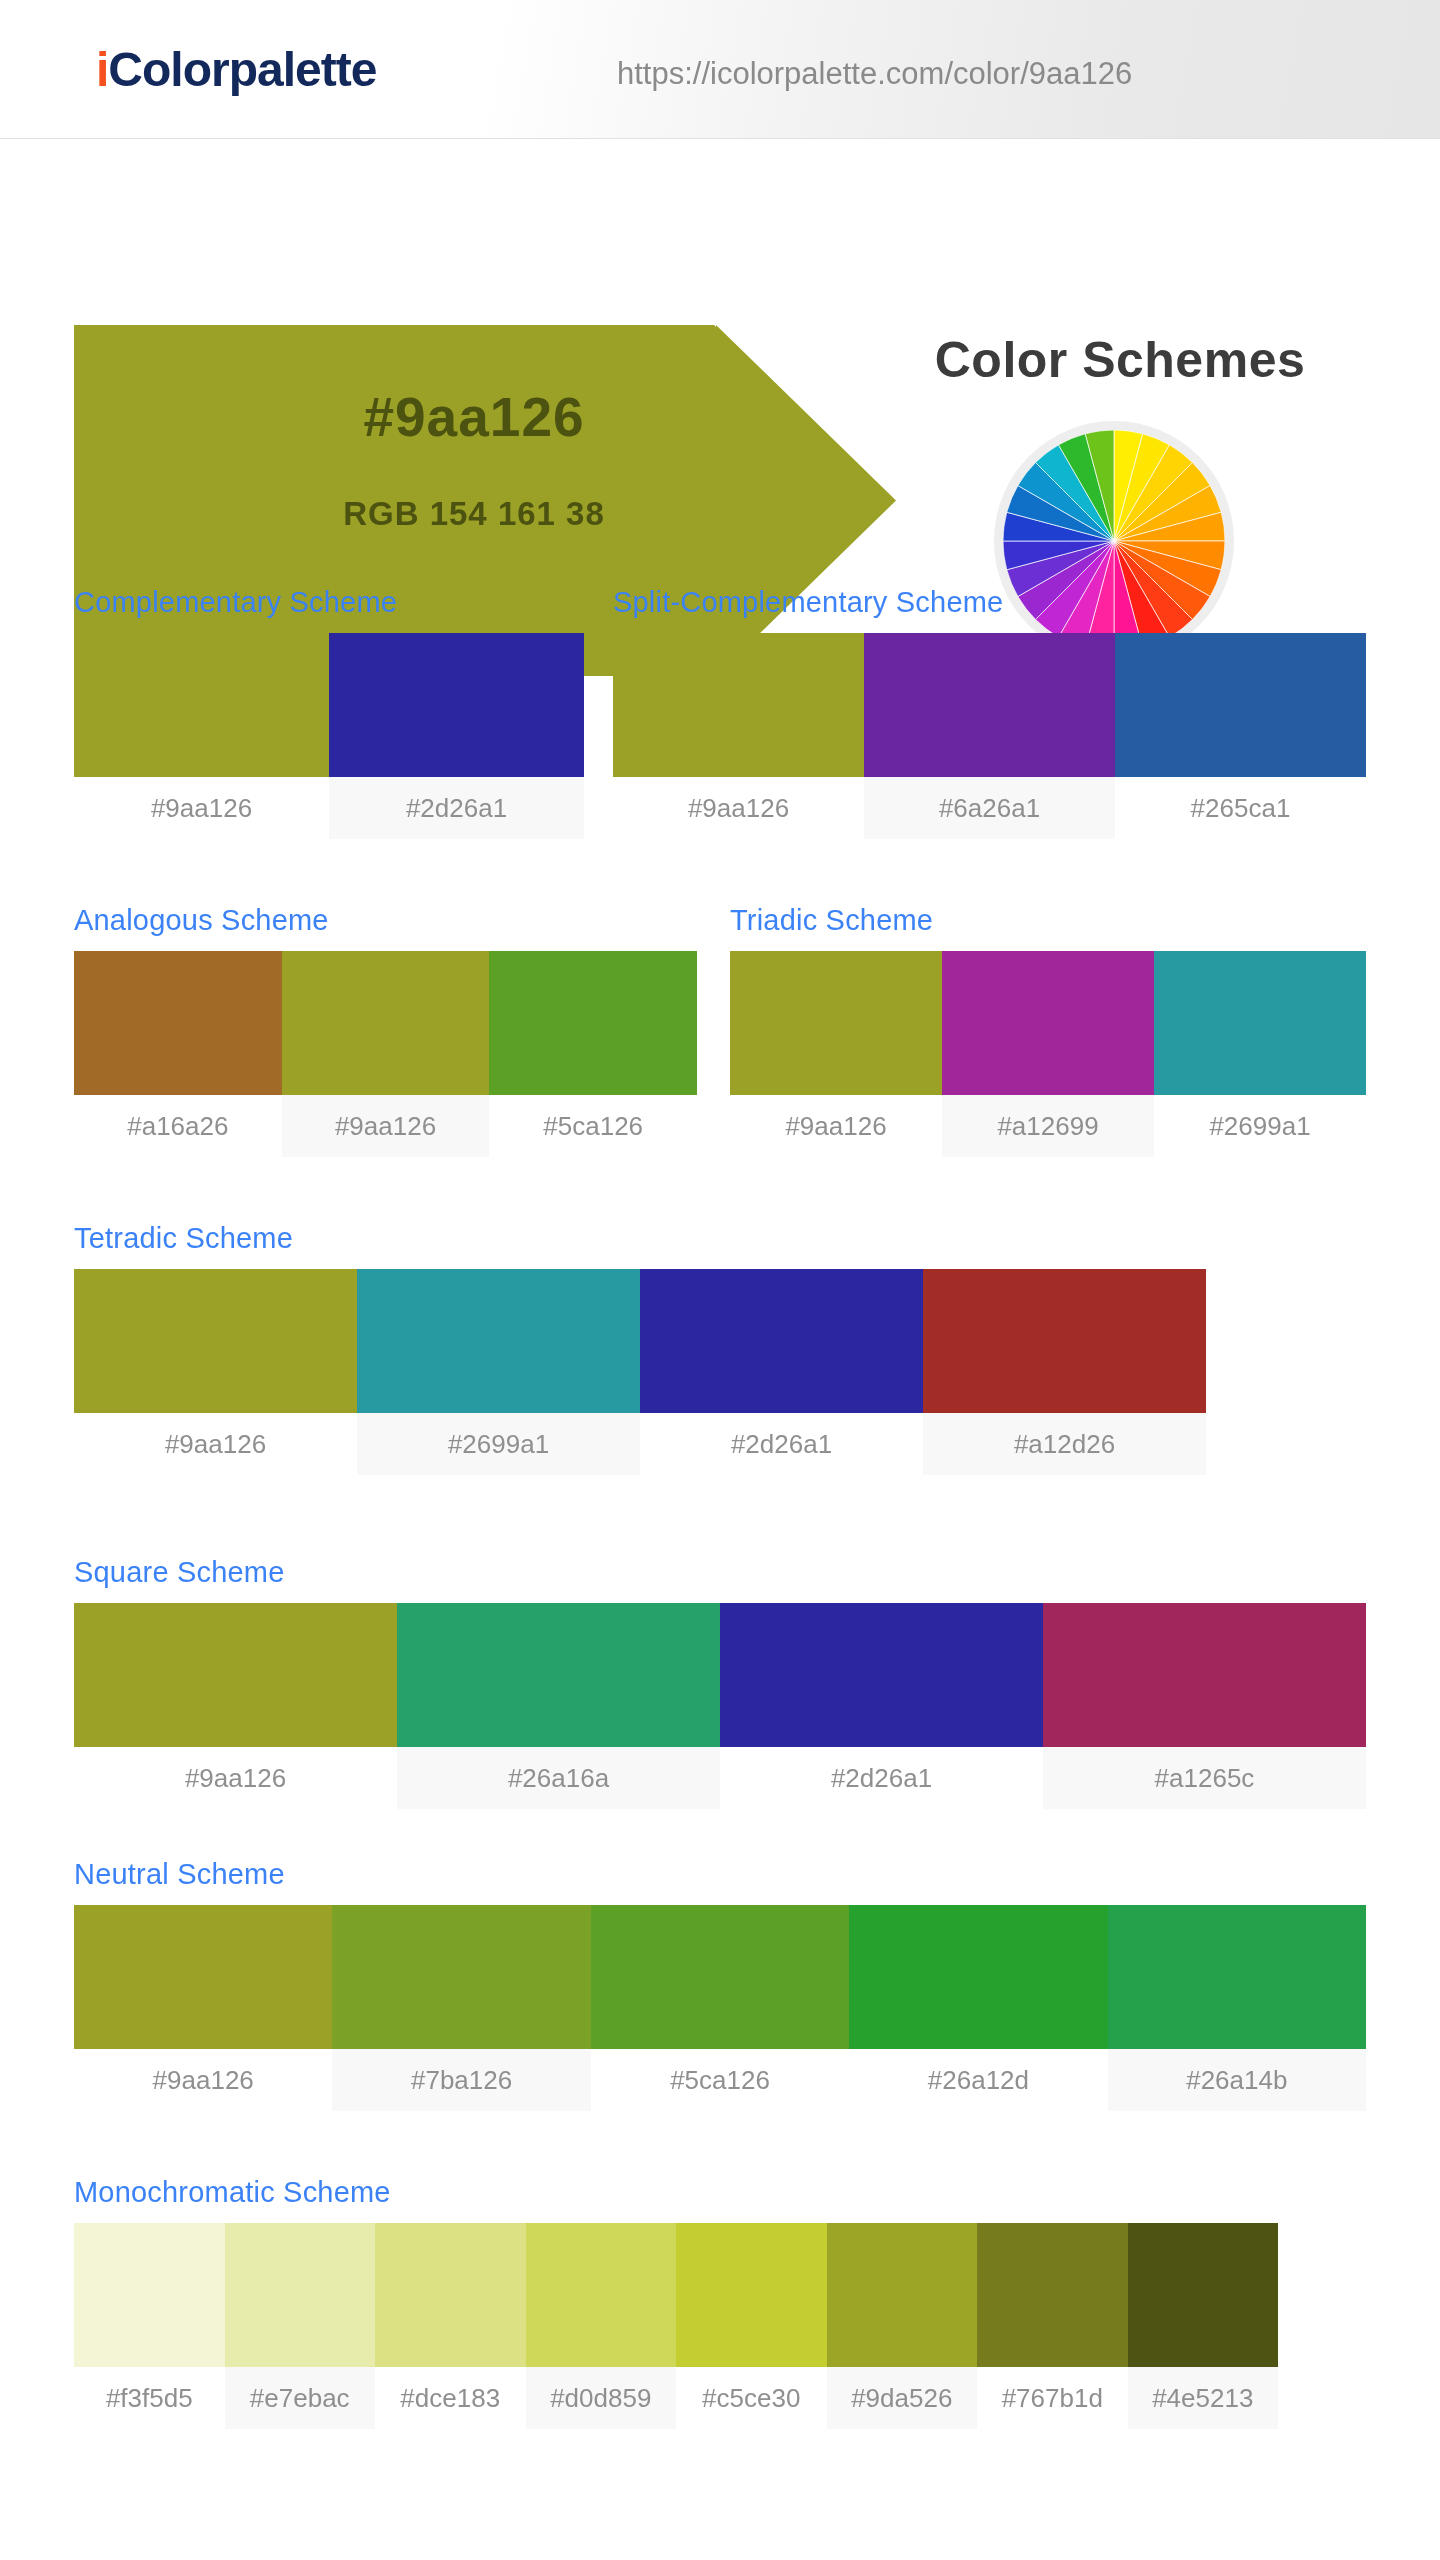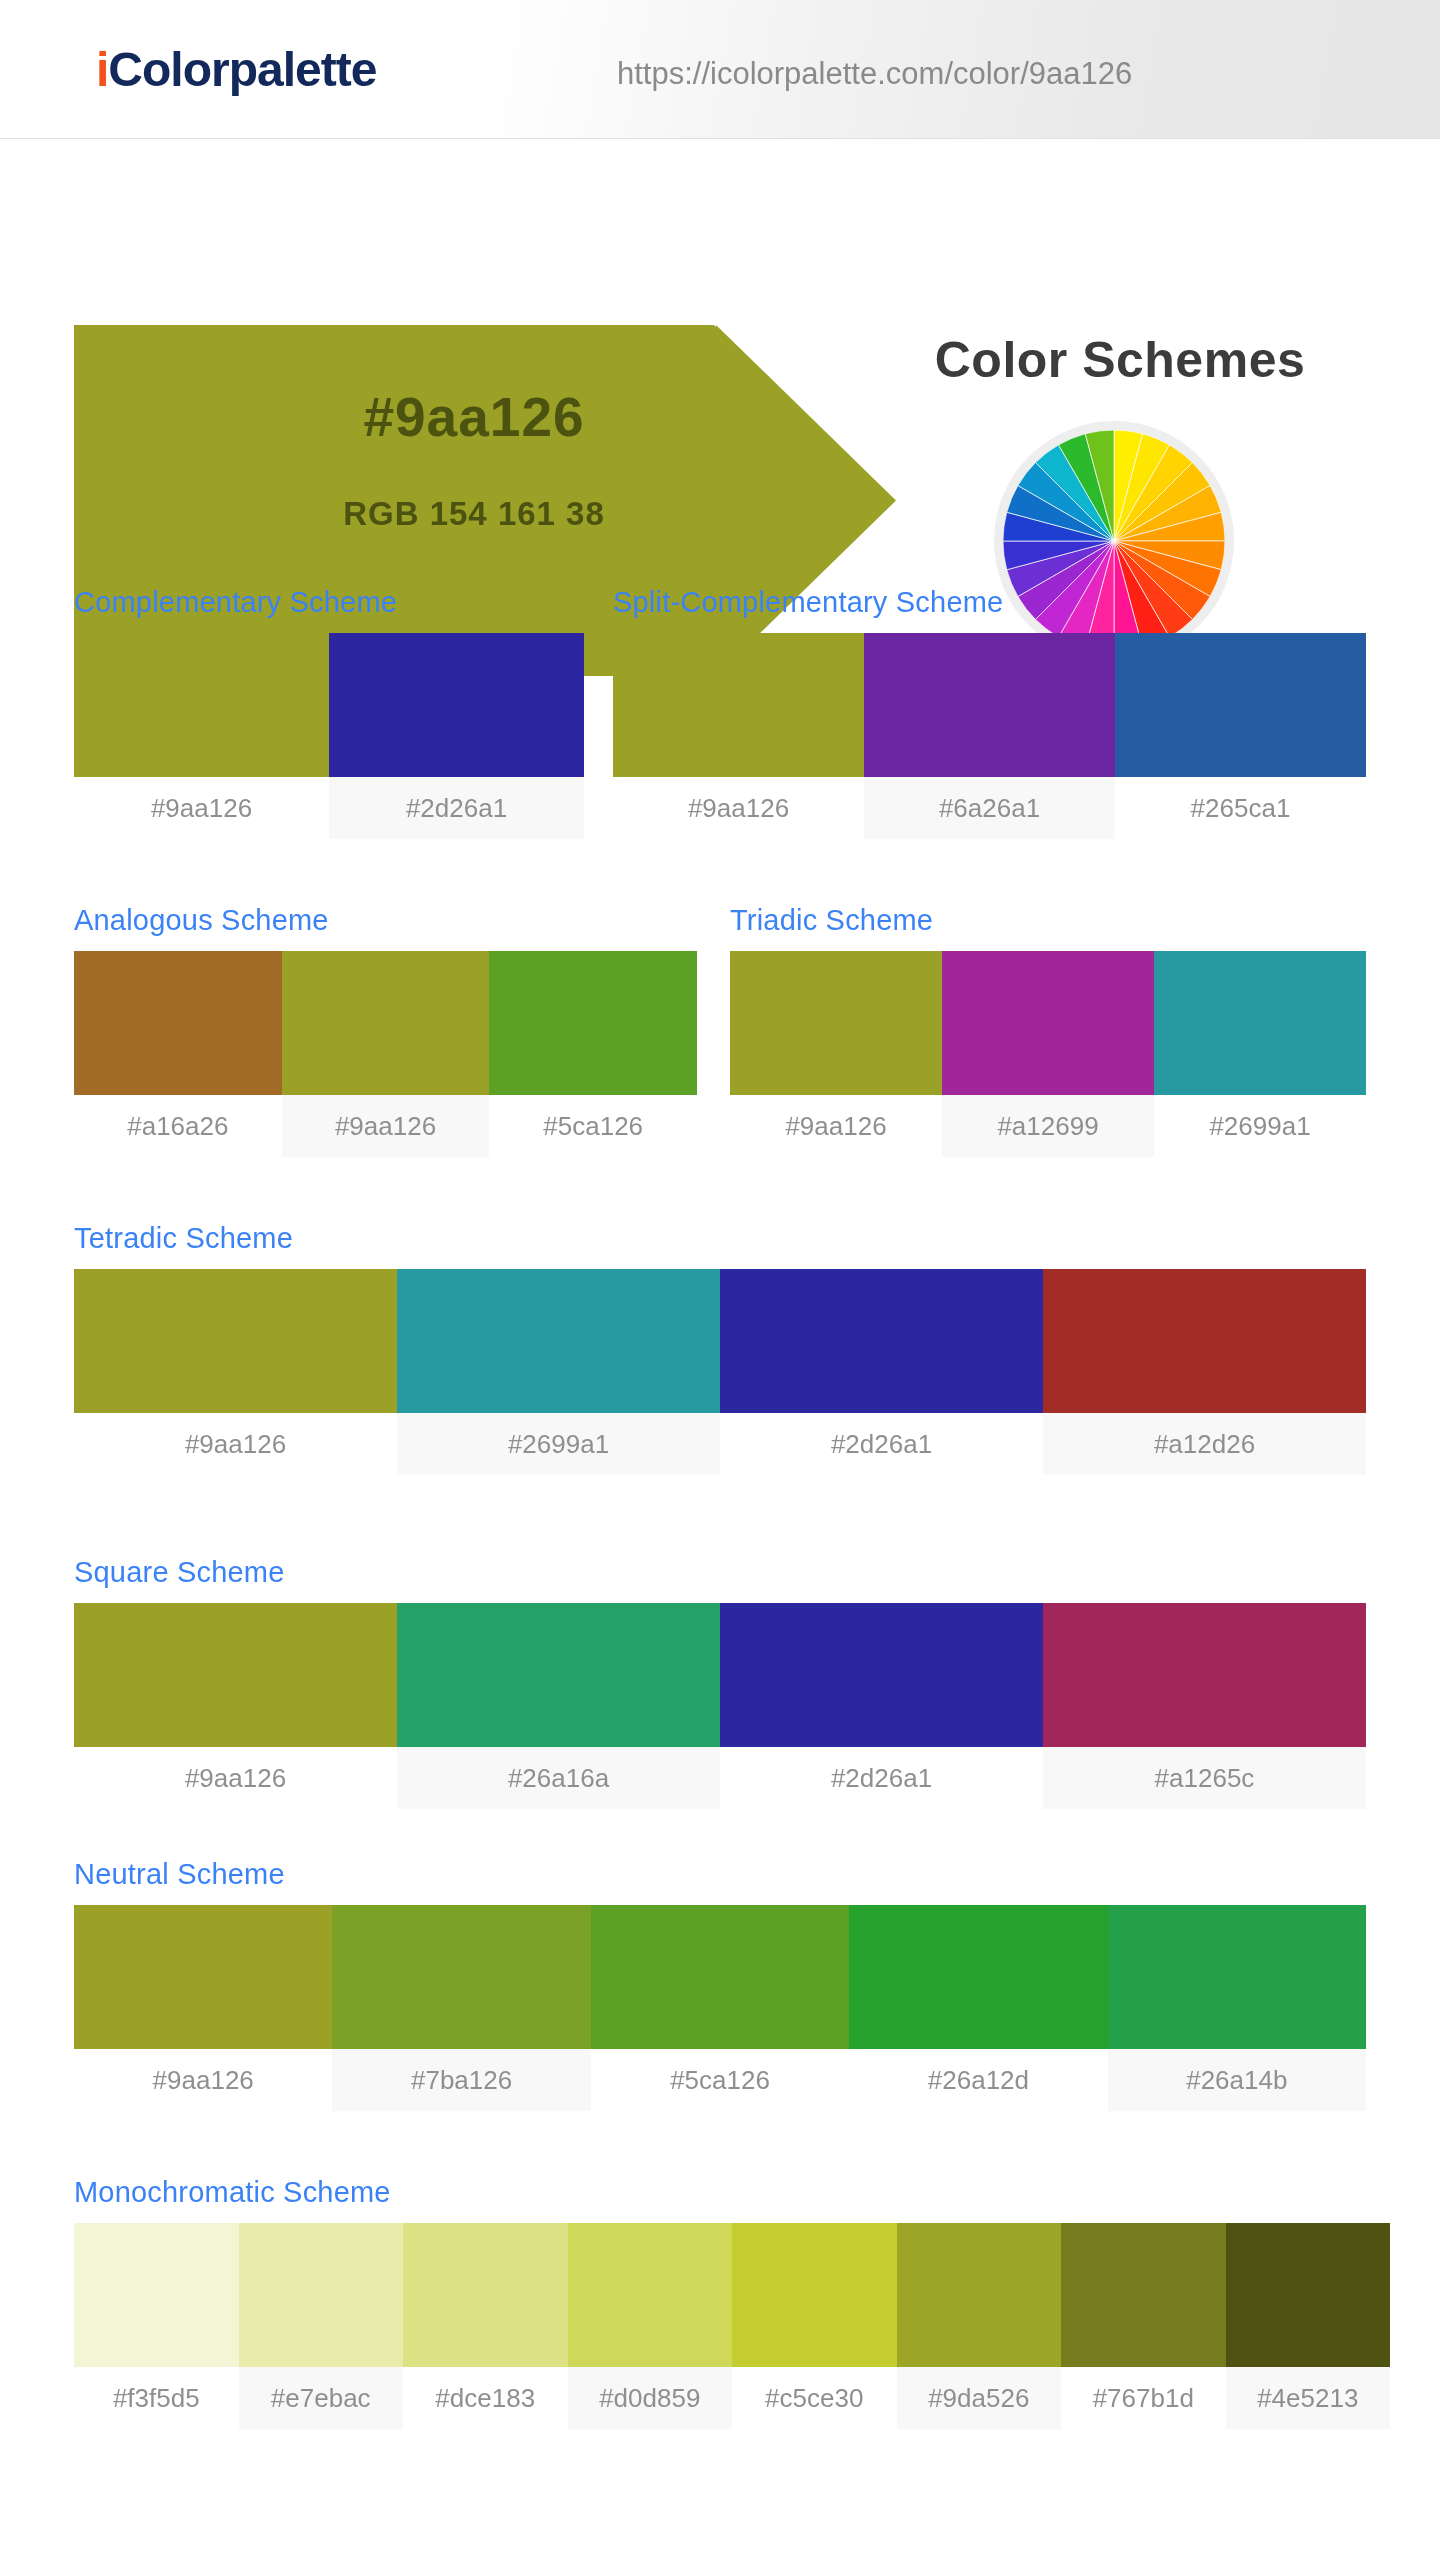--- a/index.html
+++ b/index.html
@@ -265,21 +265,21 @@
             <div class="swatch-name alt">#a12699</div>
           </div>
           <div class="swatch-col">
             <div class="swatch-chip" style="background: rgb(38, 153, 161);"></div>
             <div class="swatch-name plain">#2699a1</div>
           </div>
         </div>
       </div>
     </div>
     <div class="row" style="position: absolute; left: 0px; top: 636px; height: 300px;">
-      <div class="scheme" style="left: 74px; top: 0px; width: 1292px;">
+      <div class="scheme" style="left: 74px; top: 0px; width: 1132px;">
         <div class="scheme-label">Tetradic Scheme</div>
         <div class="swatches">
           <div class="swatch-col">
             <div class="swatch-chip" style="background: rgb(154, 161, 38);"></div>
             <div class="swatch-name plain">#9aa126</div>
           </div>
           <div class="swatch-col">
             <div class="swatch-chip" style="background: rgb(38, 153, 161);"></div>
             <div class="swatch-name alt">#2699a1</div>
           </div>
@@ -338,21 +338,21 @@
             <div class="swatch-name plain">#26a12d</div>
           </div>
           <div class="swatch-col">
             <div class="swatch-chip" style="background: rgb(38, 161, 75);"></div>
             <div class="swatch-name alt">#26a14b</div>
           </div>
         </div>
       </div>
     </div>
     <div class="row" style="position: absolute; left: 0px; top: 1590px; height: 300px;">
-      <div class="scheme" style="left: 74px; top: 0px; width: 1316px;">
+      <div class="scheme" style="left: 74px; top: 0px; width: 1204px;">
         <div class="scheme-label">Monochromatic Scheme</div>
         <div class="swatches">
           <div class="swatch-col">
             <div class="swatch-chip" style="background: rgb(243, 245, 213);"></div>
             <div class="swatch-name plain">#f3f5d5</div>
           </div>
           <div class="swatch-col">
             <div class="swatch-chip" style="background: rgb(231, 235, 172);"></div>
             <div class="swatch-name alt">#e7ebac</div>
           </div>

